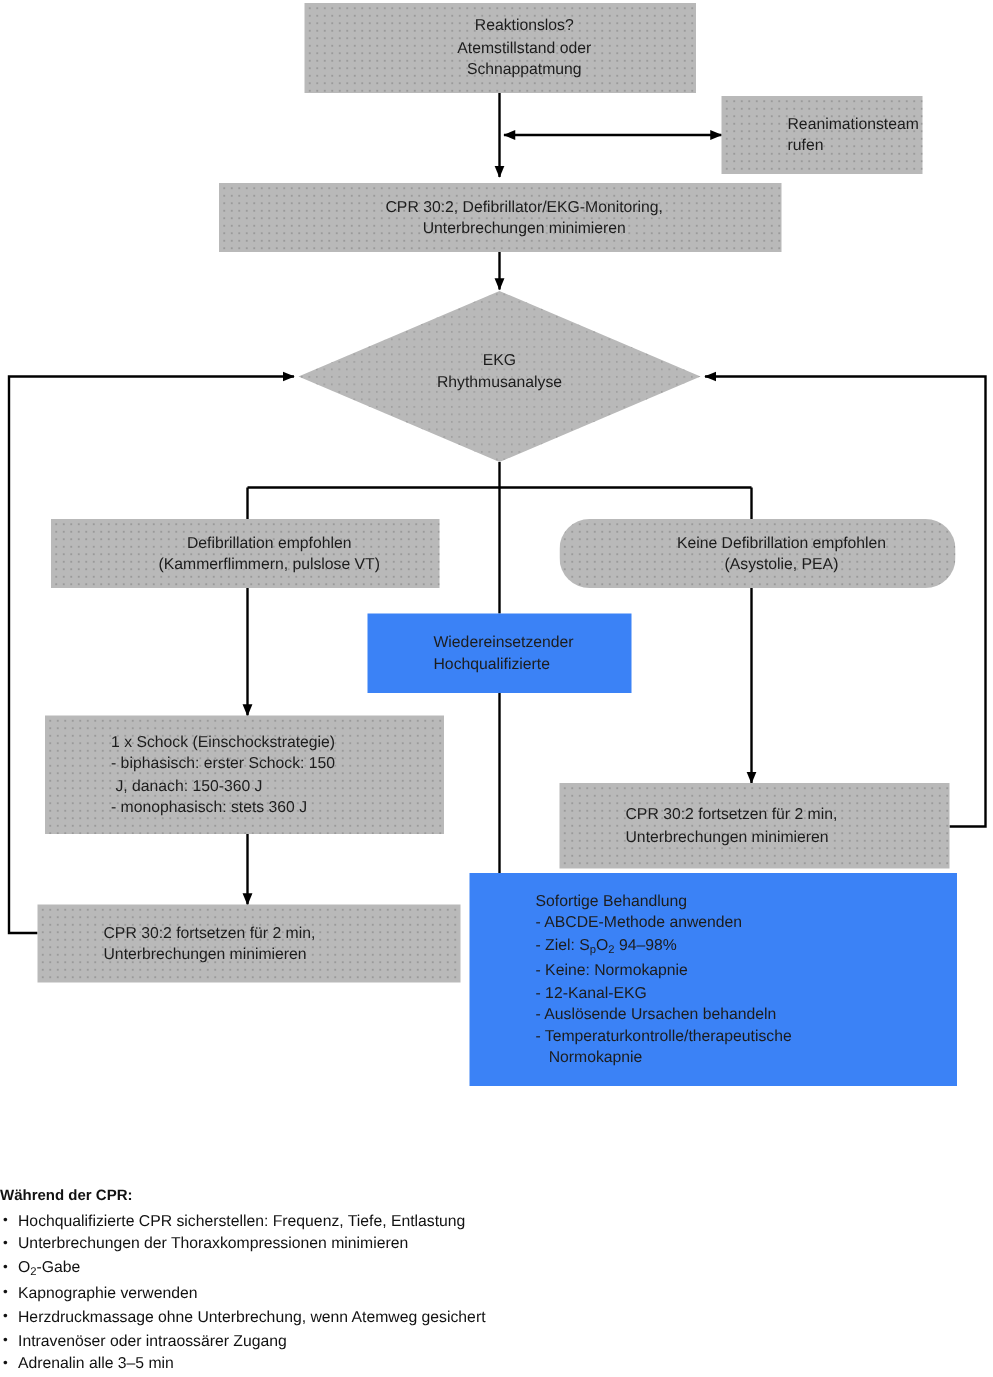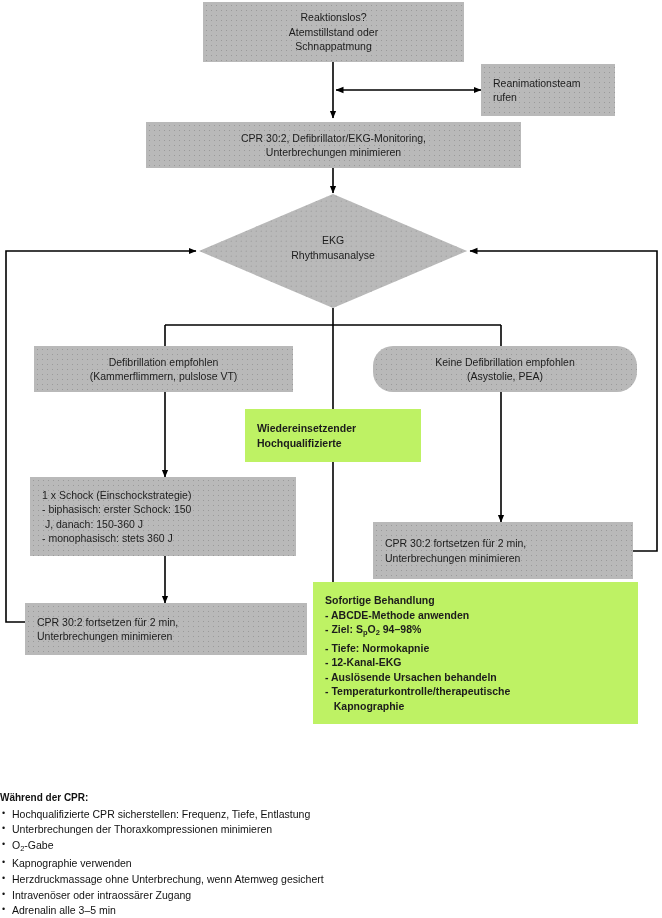--- a/index.html
+++ b/index.html
@@ -35,25 +35,25 @@
     background-color: #b9b9b9;
     background-image: radial-gradient(#9a9a9a 0.6px, transparent 0.7px);
     background-size: 5px 5px;
     background-position: 1px 1px;
     font-size: 10.5px;
     line-height: 14.5px;
     color: #1c1c1c;
     display: flex;
     flex-direction: column;
     justify-content: center;
+    padding-left: 32px;
   }
   .node-box.solid {
-    background-color: #bef264;
+    background-color: #3b82f6;
     background-image: none;
-    font-weight: bold;
   }
   .node-box.center {
     align-items: center;
     text-align: center;
   }
   .node-box.left {
     align-items: flex-start;
     text-align: left;
   }
   .node-box .line {
@@ -200,25 +200,25 @@
 
   <div class="node-box left" style="left:25px; top:603px; width:282px; height:52px;">
     <span class="line">CPR 30:2 fortsetzen für 2 min,</span>
     <span class="line">Unterbrechungen minimieren</span>
   </div>
 
   <div class="node-box left solid" style="left:313px; top:582px; width:325px; height:142px;">
     <span class="line">Sofortige Behandlung</span>
     <span class="line">- ABCDE-Methode anwenden</span>
     <span class="line"><span>- Ziel: S</span><sub>p</sub><span>O</span><sub>2</sub><span> 94–98%</span></span>
-    <span class="line">- Tiefe: Normokapnie</span>
+    <span class="line">- Keine: Normokapnie</span>
     <span class="line">- 12-Kanal-EKG</span>
     <span class="line">- Auslösende Ursachen behandeln</span>
     <span class="line">- Temperaturkontrolle/therapeutische</span>
-    <span class="line">   Kapnographie</span>
+    <span class="line">   Normokapnie</span>
   </div>
 
   <div class="footer">
     <span class="footer-title">Während der CPR:</span>
     <span class="footer-item">Hochqualifizierte CPR sicherstellen: Frequenz, Tiefe, Entlastung</span>
     <span class="footer-item">Unterbrechungen der Thoraxkompressionen minimieren</span>
     <span class="footer-item"><span>O</span><sub>2</sub><span>-Gabe</span></span>
     <span class="footer-item">Kapnographie verwenden</span>
     <span class="footer-item">Herzdruckmassage ohne Unterbrechung, wenn Atemweg gesichert</span>
     <span class="footer-item">Intravenöser oder intraossärer Zugang</span>

